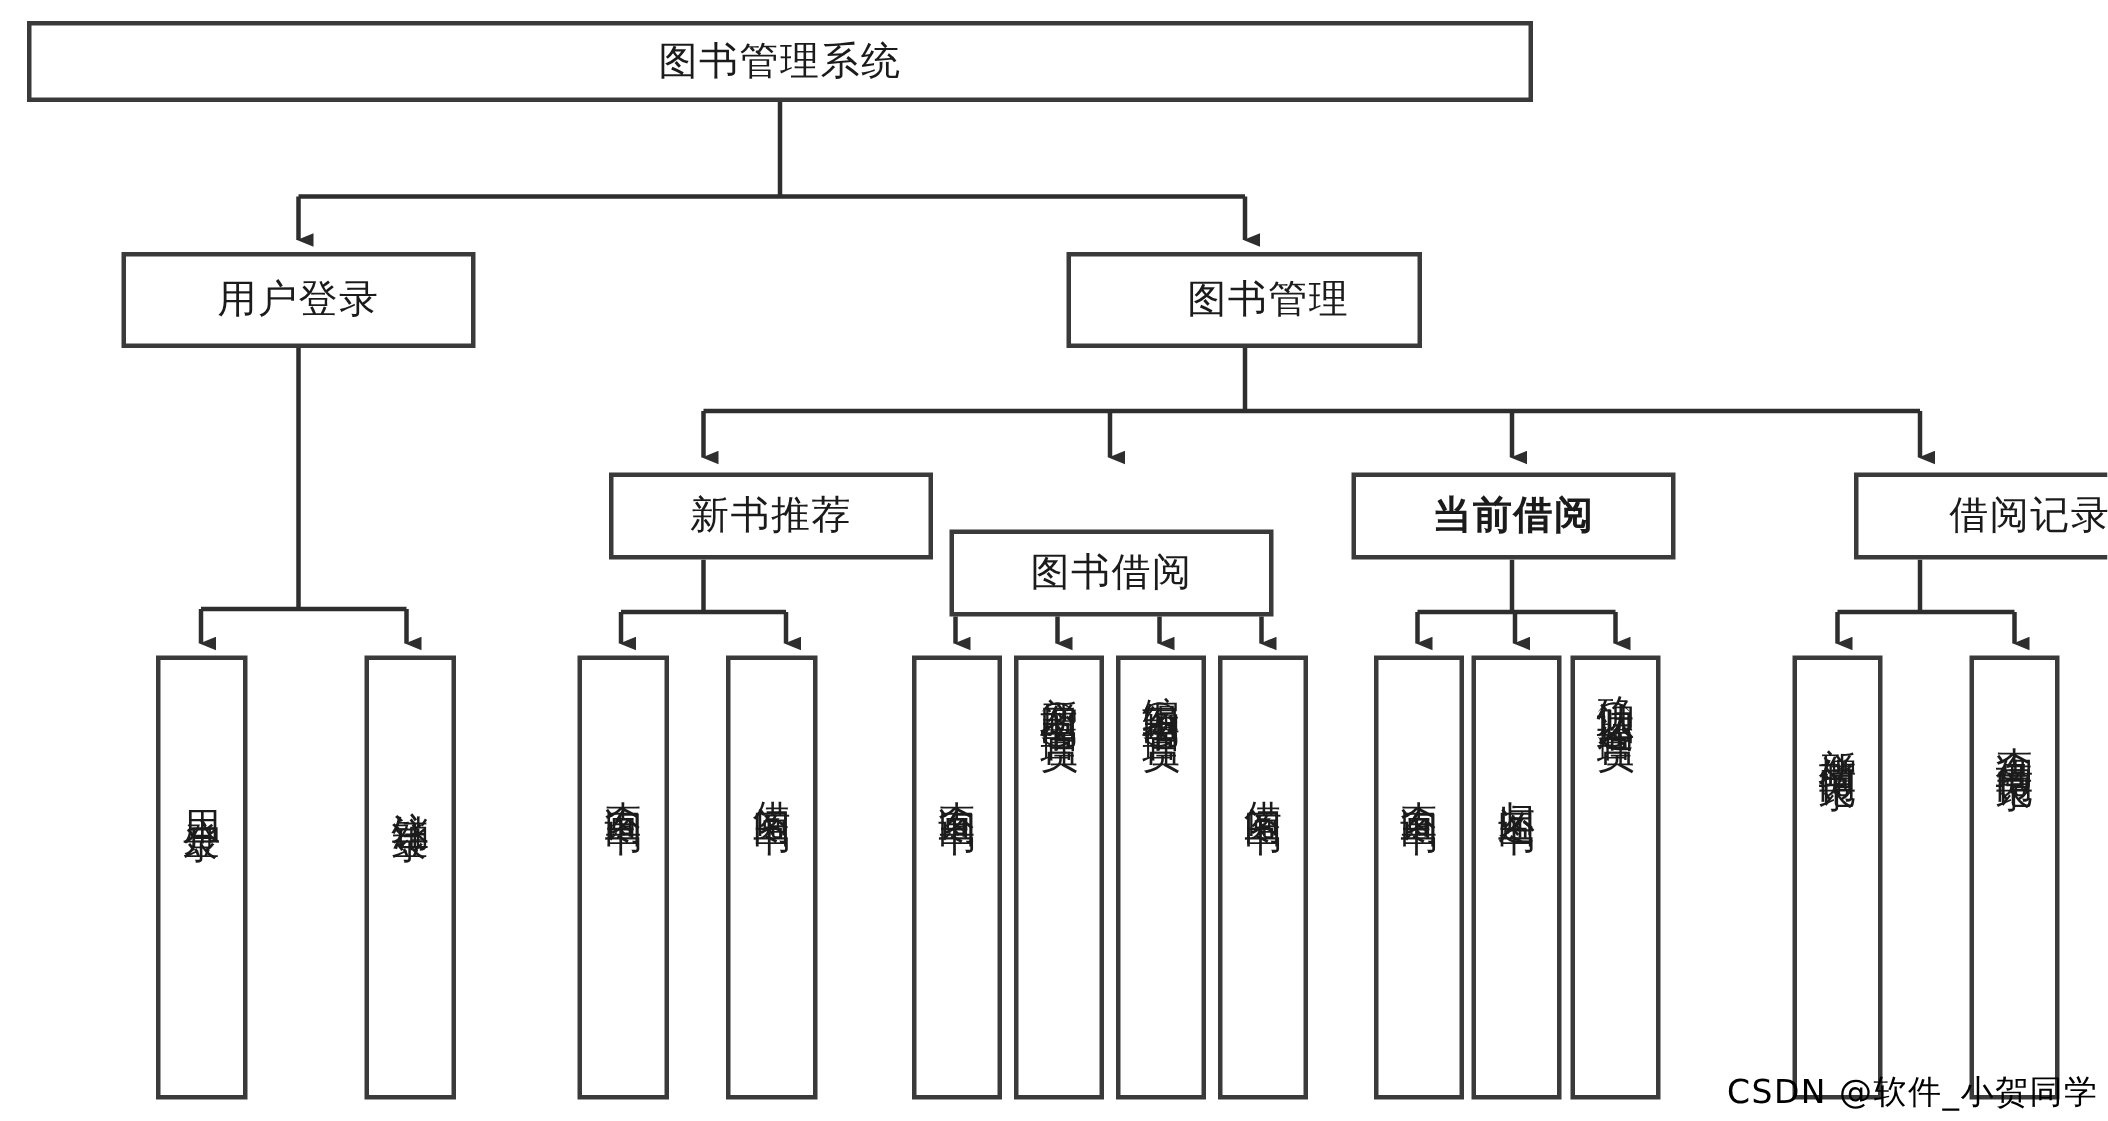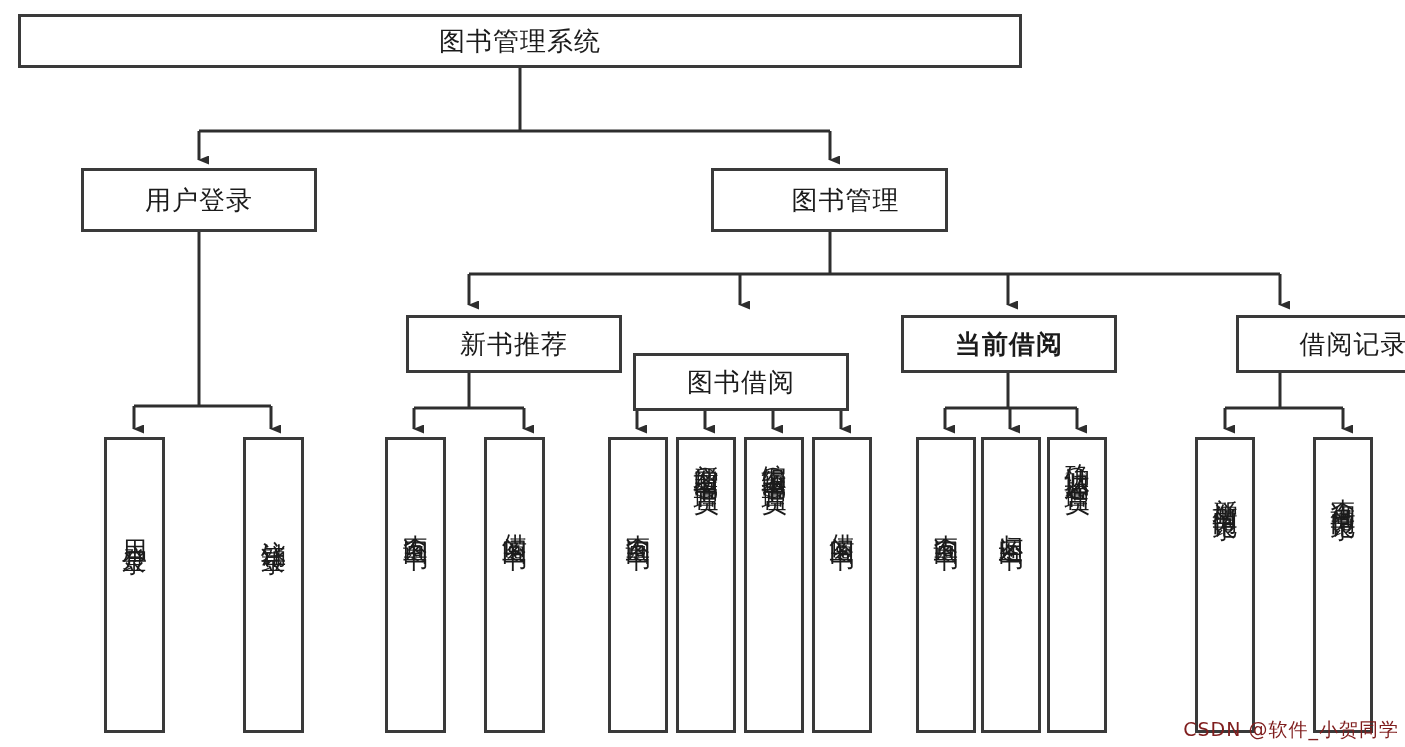--- a/index.html
+++ b/index.html
@@ -53,22 +53,22 @@
   .node.v .vtext {
     writing-mode: vertical-rl;
     text-orientation: upright;
     white-space: normal;
     max-height: 100%;
   }
   #watermark {
     position: absolute;
     right: 6px;
     bottom: 4px;
-    font-size: 19px;
-    color: #7f1d1d;
+    font-size: 22px;
+    color: #000000;
     letter-spacing: 1px;
     white-space: nowrap;
     user-select: none;
   }
 </style>
 </head>
 <body>
 
 <div id="canvas">
 

